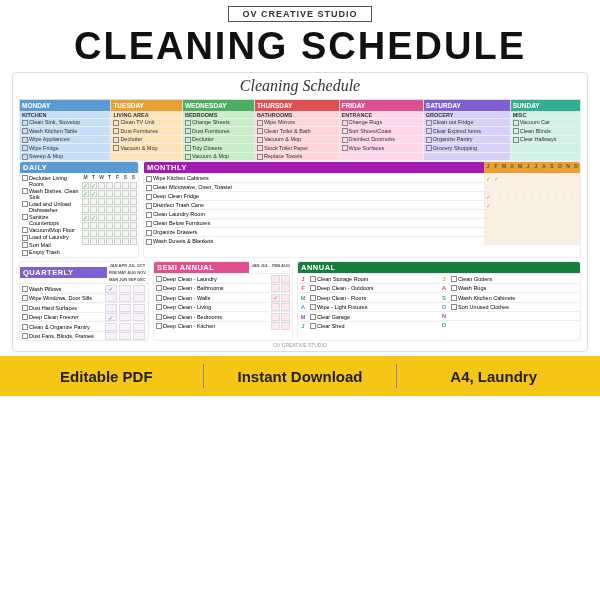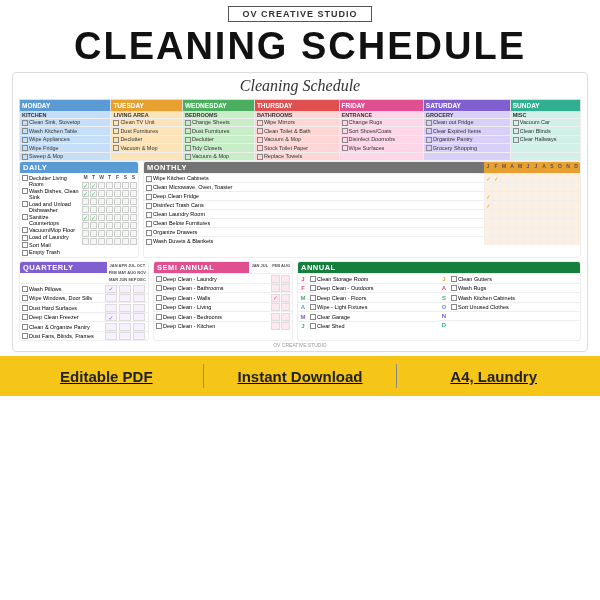--- a/index.html
+++ b/index.html
@@ -332,21 +332,20 @@
 
     
     .footer {
       background: #f5c518;
       display: flex;
       align-items: center;
       justify-content: center;
       gap: 0;
       padding: 8px 20px;
       margin-top: 4px;
-      text-decoration: underline;
     }
     .footer-item {
       flex: 1;
       text-align: center;
       font-size: 15px;
       font-weight: 700;
       color: #222;
     }
     .footer-divider {
       width: 1px;
@@ -620,21 +619,21 @@
                 <div class="check-cell"></div>
                 <div class="check-cell"></div>
               </div>
             </div>
         </div>
       </div>
     </div>
 
     <div class="monthly-box">
       <div style="display:flex; background:#e8a030;">
-        <div class="section-header" style="background:#737373; flex:1;">MONTHLY</div>
+        <div class="section-header" style="background:#a21caf; flex:1;">MONTHLY</div>
         <div style="display:flex;" id="monthly-month-labels">
             <span class="month-letter">J</span>
             <span class="month-letter">F</span>
             <span class="month-letter">M</span>
             <span class="month-letter">A</span>
             <span class="month-letter">M</span>
             <span class="month-letter">J</span>
             <span class="month-letter">J</span>
             <span class="month-letter">A</span>
             <span class="month-letter">S</span>
@@ -804,21 +803,21 @@
               <div class="m-check"></div>
             </div>
           </div>
         </div>
     </div>
   </div>
 
   <div class="bottom-section">
 
     <div class="quarterly-box">
-      <div style="display:flex; align-items:flex-start;">
+      <div style="display:flex; align-items:center;">
         <div class="section-header purple" style="writing-mode:horizontal-tb; flex:1;">QUARTERLY</div>
         <div style="display:flex; flex-direction:column; font-size:4.5px; font-weight:700; color:#555; text-align:center;">
           <div style="flex:0; padding:1px 2px; font-size:4px; white-space:nowrap;">JAN APR JUL OCT</div>
           <div style="flex:0; padding:1px 2px; font-size:4px; white-space:nowrap;">FEB MAY AUG NOV</div>
           <div style="flex:0; padding:1px 2px; font-size:4px; white-space:nowrap;">MAR JUN SEP DEC</div>
         </div>
       </div>
       <div id="quarterly-rows">
           <div class="q-row">
             <div class="q-task">

